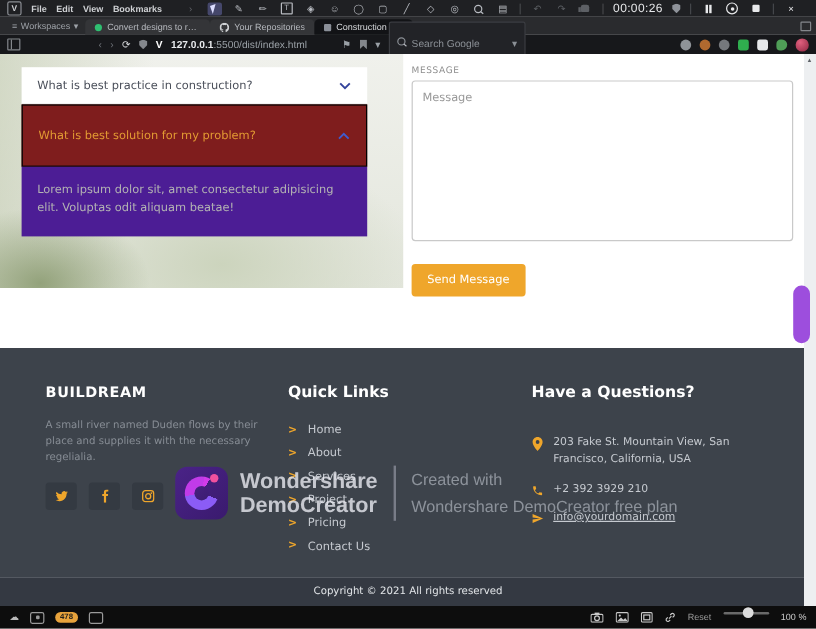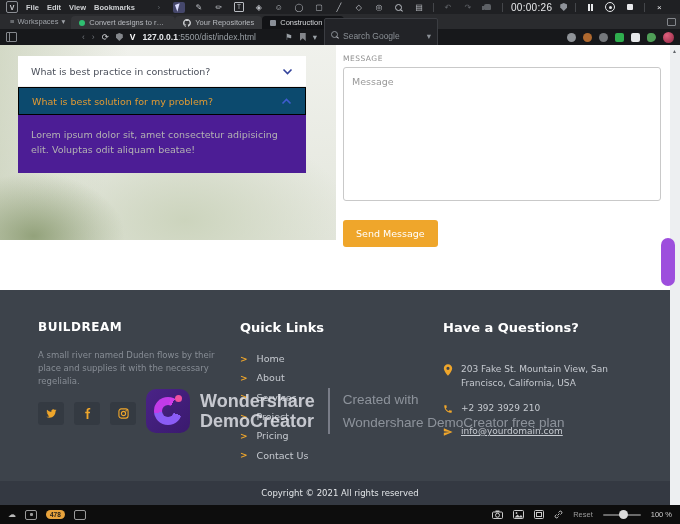--- a/index.html
+++ b/index.html
@@ -61,22 +61,22 @@
   .site-main{position:relative;height:245px;background:#fff;}
   .photo{position:absolute;left:0;top:0;width:336px;height:195px;
     background:
       radial-gradient(130px 90px at 10% 98%, #93a27b 0%, rgba(147,162,123,0) 70%),
       radial-gradient(220px 130px at 55% 90%, #ccd4bd 0%, rgba(204,212,189,0) 75%),
       linear-gradient(100deg, rgba(176,188,152,.45), rgba(230,232,224,0) 35%),
       linear-gradient(#f0f1ec, #e3e6dc);}
   .faq{position:absolute;left:18px;top:11px;width:288px;font-size:9.5px;}
   .faq-item1{background:#fff;color:#4a4f5a;height:30px;display:flex;align-items:center;
              justify-content:space-between;padding:0 13px;border-bottom:1px solid #efefef;}
-  .faq-item2{background:#0c4a6e;border:1px solid #000;color:#e29a33;height:26px;display:flex;
-             align-items:center;justify-content:space-between;padding:0 13px;}
+  .faq-item2{background:#7f1d1d;border:1px solid #000;color:#e29a33;height:26px;display:flex;
+             align-items:center;justify-content:space-between;padding:12px 13px;}
   .faq-body{background:#4c1d95;color:#b3b3b3;padding:12px 13px 16px 13px;line-height:1.6;}
   .msgform{position:absolute;left:343px;top:9px;width:318px;}
   .msglabel{font-size:7.5px;color:#8e8e8e;letter-spacing:.5px;}
   .msgarea{box-sizing:border-box;width:318px;height:134px;margin-top:4px;border:1px solid #c9c9c9;
            border-radius:3px;padding:8px;font-size:9.5px;color:#555;resize:none;
            font-family:"DejaVu Sans",sans-serif;background:#fff;outline:none;}
   .msgarea::placeholder{color:#999;}
   .sendbtn{margin-top:15px;background:#efa62b;color:#fff;border:none;border-radius:3px;
            font-size:9.5px;padding:8px 13px;font-family:"DejaVu Sans",sans-serif;}
 
@@ -114,21 +114,21 @@
   .scrolltrack{position:absolute;right:0;top:45px;width:10px;height:460px;background:#edeff1;z-index:40;}
   .scrollup{position:absolute;top:3px;left:2px;font-size:5px;color:#5f6368;}
   .scrollthumb{position:absolute;right:5px;top:238px;width:14px;height:48px;border-radius:7px;background:#9d4edd;z-index:41;}
 
   
   .statusbar{position:absolute;left:0;bottom:0;right:0;height:19px;background:#0d0d0d;color:#b9b9b9;
              font-size:7.5px;display:flex;align-items:center;gap:9px;padding:0 8px;box-sizing:border-box;z-index:50;}
   .sb-badge{background:#e8a33c;color:#27221a;font-size:6.5px;font-weight:bold;border-radius:5px;padding:1px 4px;}
   .sb-box{width:10px;height:8px;border:1px solid #9a9a9a;border-radius:2px;display:flex;align-items:center;justify-content:center;}
   .sb-box i{width:3px;height:3px;background:#9a9a9a;display:block;border-radius:1px;}
-  .sb-right{margin-left:auto;display:flex;align-items:center;gap:10px;}
+  .sb-right{margin-left:auto;display:flex;align-items:flex-start;gap:10px;}
   .slider{width:38px;height:2px;background:#6a6a6a;border-radius:1px;position:relative;}
   .knob{position:absolute;left:16px;top:-4px;width:9px;height:9px;border-radius:50%;background:#dcdcdc;}
   .cloudg{font-size:8px;color:#b9b9b9;}
 </style>
 </head>
 <body>
 
 <div class="bar recbar">
   <span class="vmenu">
       <span>V</span>

